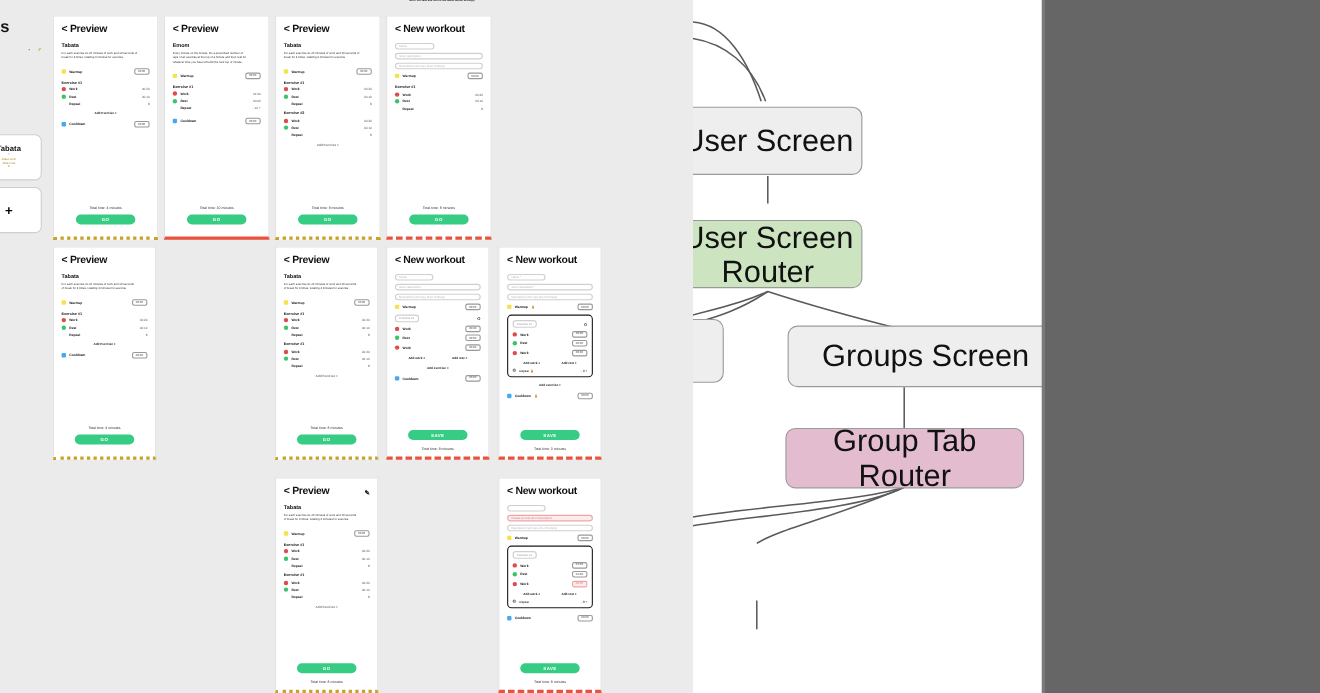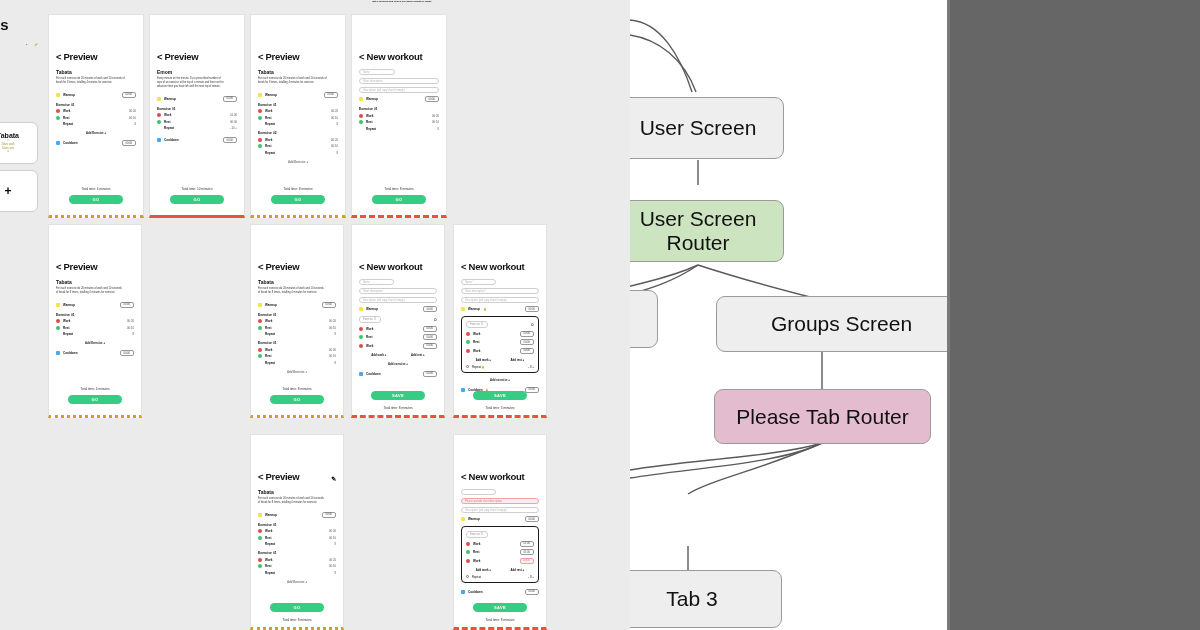--- a/index.html
+++ b/index.html
@@ -30,21 +30,20 @@
   .phone.dashed-b { border-bottom: 3px dashed #e8533f; }
   .phone.solid-b  { border-bottom: 3px solid #e8533f; }
   .phone.dot-b    { border-bottom: 3px dotted #c9a227; }
 
   .ph-pad { padding: 6px 7px 0 7px; }
 
   .ph-title {
     font-size: 9.5px; font-weight: 700; letter-spacing: -0.3px;
     color: #111; margin-bottom: 7px; display:flex; align-items:flex-end;
     justify-content: space-between;
-    margin-top: 30px;
   }
   .ph-title .edit-ico { font-size: 6px; }
 
   .wk-name { font-size: 5px; font-weight: 700; margin-bottom: 2px; }
   .wk-desc { font-size: 2.6px; line-height: 1.5; color: #333; margin-bottom: 7px; width: 86%; }
 
   .row {
     display: flex; align-items: center; justify-content: space-between;
     margin: 2.5px 0; font-size: 3px;
   }
@@ -121,21 +120,21 @@
   }
 
   
   #flow {
     position:absolute; left:630px; top:0; width:320px; height:630px;
     background:#ffffff; overflow:hidden;
   }
   .node {
     position:absolute; border:1px solid #9a9a9a; border-radius:9px;
     display:flex; align-items:center; justify-content:center; text-align:center;
-    font-size:21px; color:#111; line-height:1.12;
+    font-size:28px; color:#111; line-height:1.12;
     font-family:"Liberation Sans", sans-serif;
   }
   .node.grey  { background:#eeeeee; }
   .node.green { background:#cde4c0; }
   .node.pink  { background:#e3bcd0; }
 
   #flow svg { position:absolute; inset:0; width:100%; height:100%; }
 
   
   #dark {
@@ -792,27 +791,24 @@
 Router</span>
     </div>
 
     <div class="node grey" style="left:-42px; top:290px; width:70px; height:58px;"></div>
 
     <div class="node grey" style="left:86px; top:296px; width:251px; height:56px;">
       <span>Groups Screen</span>
     </div>
 
     <div class="node pink" style="left:84px; top:389px; width:217px; height:55px;">
-      <span>Please Tab Router</span>
-    </div>
-
-
-    <div class="node grey" style="left:-28px; top:570px; width:180px; height:58px;">
-      <span>Tab 3</span>
-    </div>
+      <span>Group Tab Router</span>
+    </div>
+
+
   </div>
 
   <div class="pane-sep" style="left:947px;"></div>
   <div id="dark">
     <div class="grey-circle"></div>
   </div>
 
 </div>
 
 </body></html>

